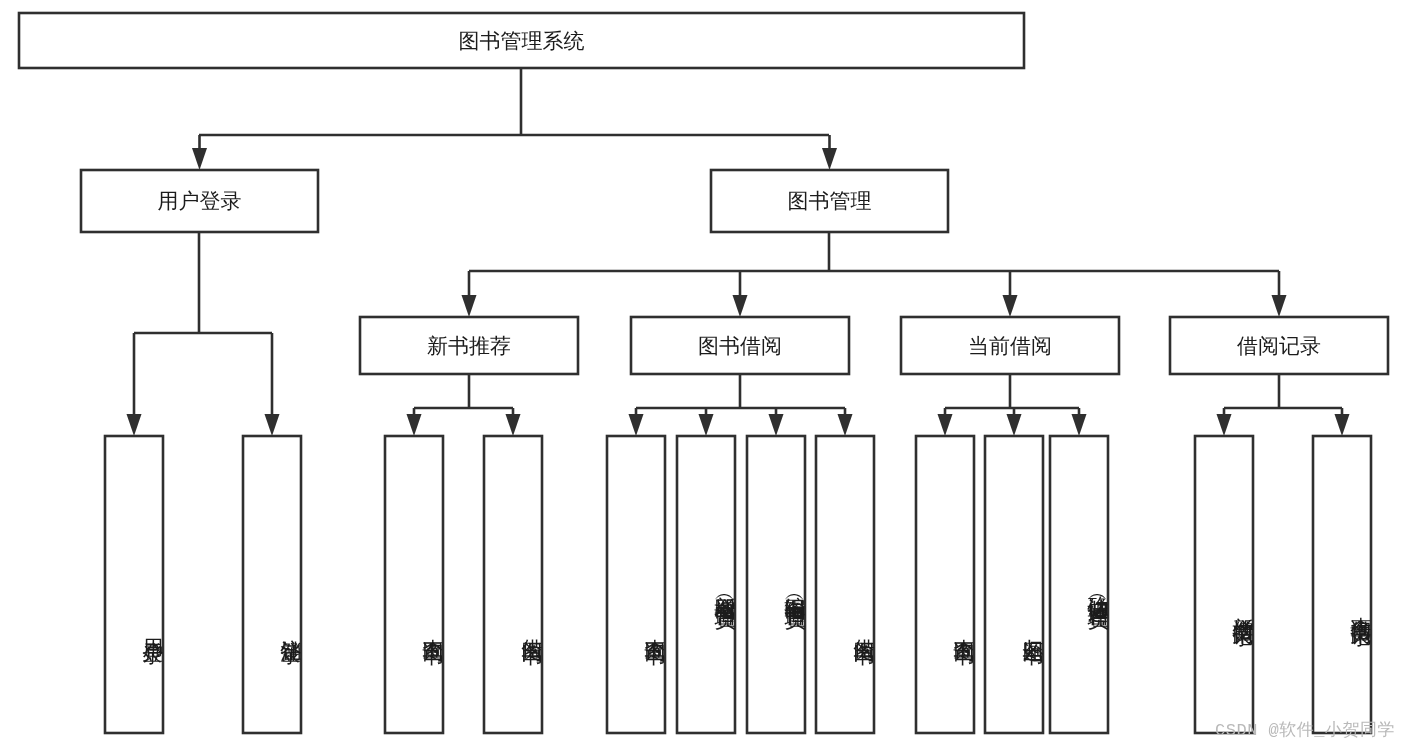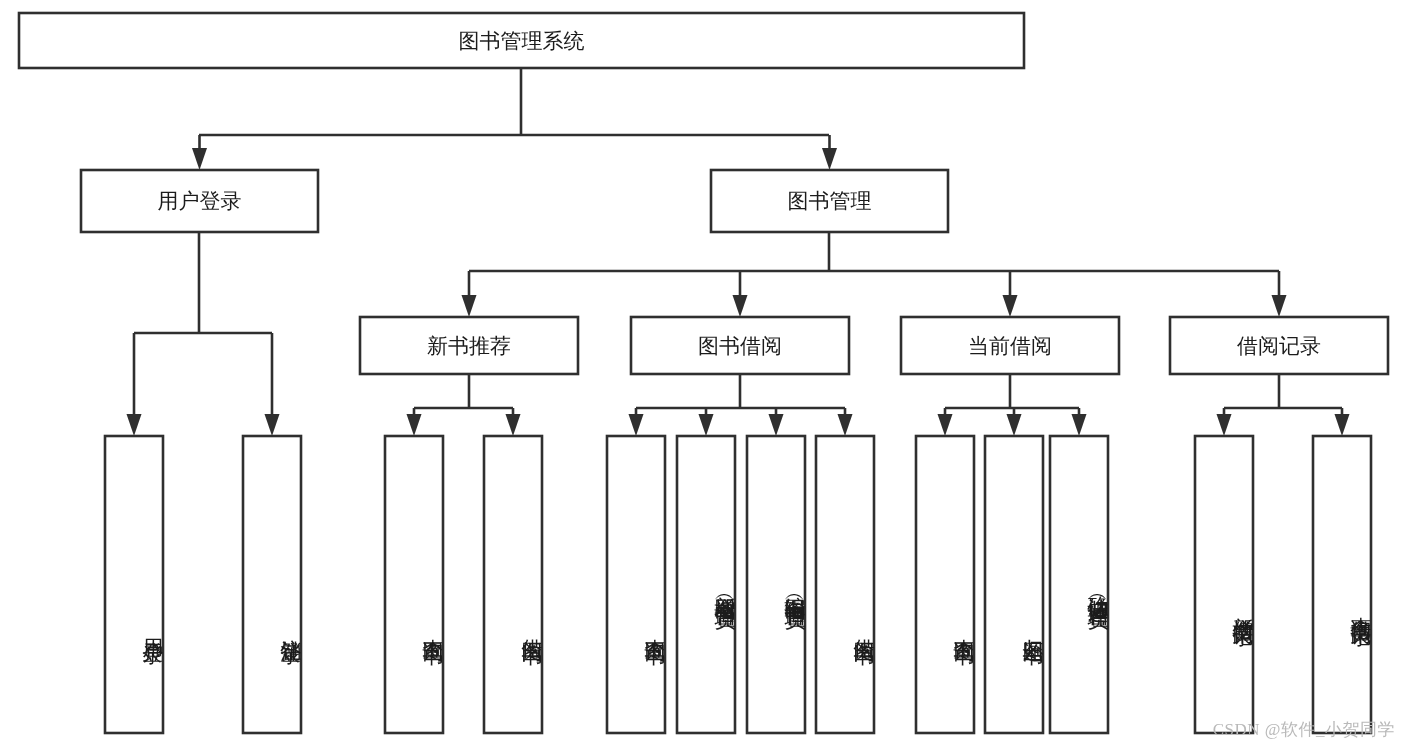--- a/index.html
+++ b/index.html
@@ -61,21 +61,21 @@
     letter-spacing: 2px;
     display: flex;
     align-items: flex-start;
     justify-content: center;
     pointer-events: none;
   }
   .watermark {
     position: absolute;
     right: 10px;
     bottom: 6px;
-    font-family: Liberation Serif, serif;
+    font-family: Liberation Mono, monospace;
     font-size: 17px;
     color: #b9b9b9;
     white-space: nowrap;
     letter-spacing: 0.5px;
   }
 </style>
 </head>
 <body>
 
 <div id="diagram-root">

